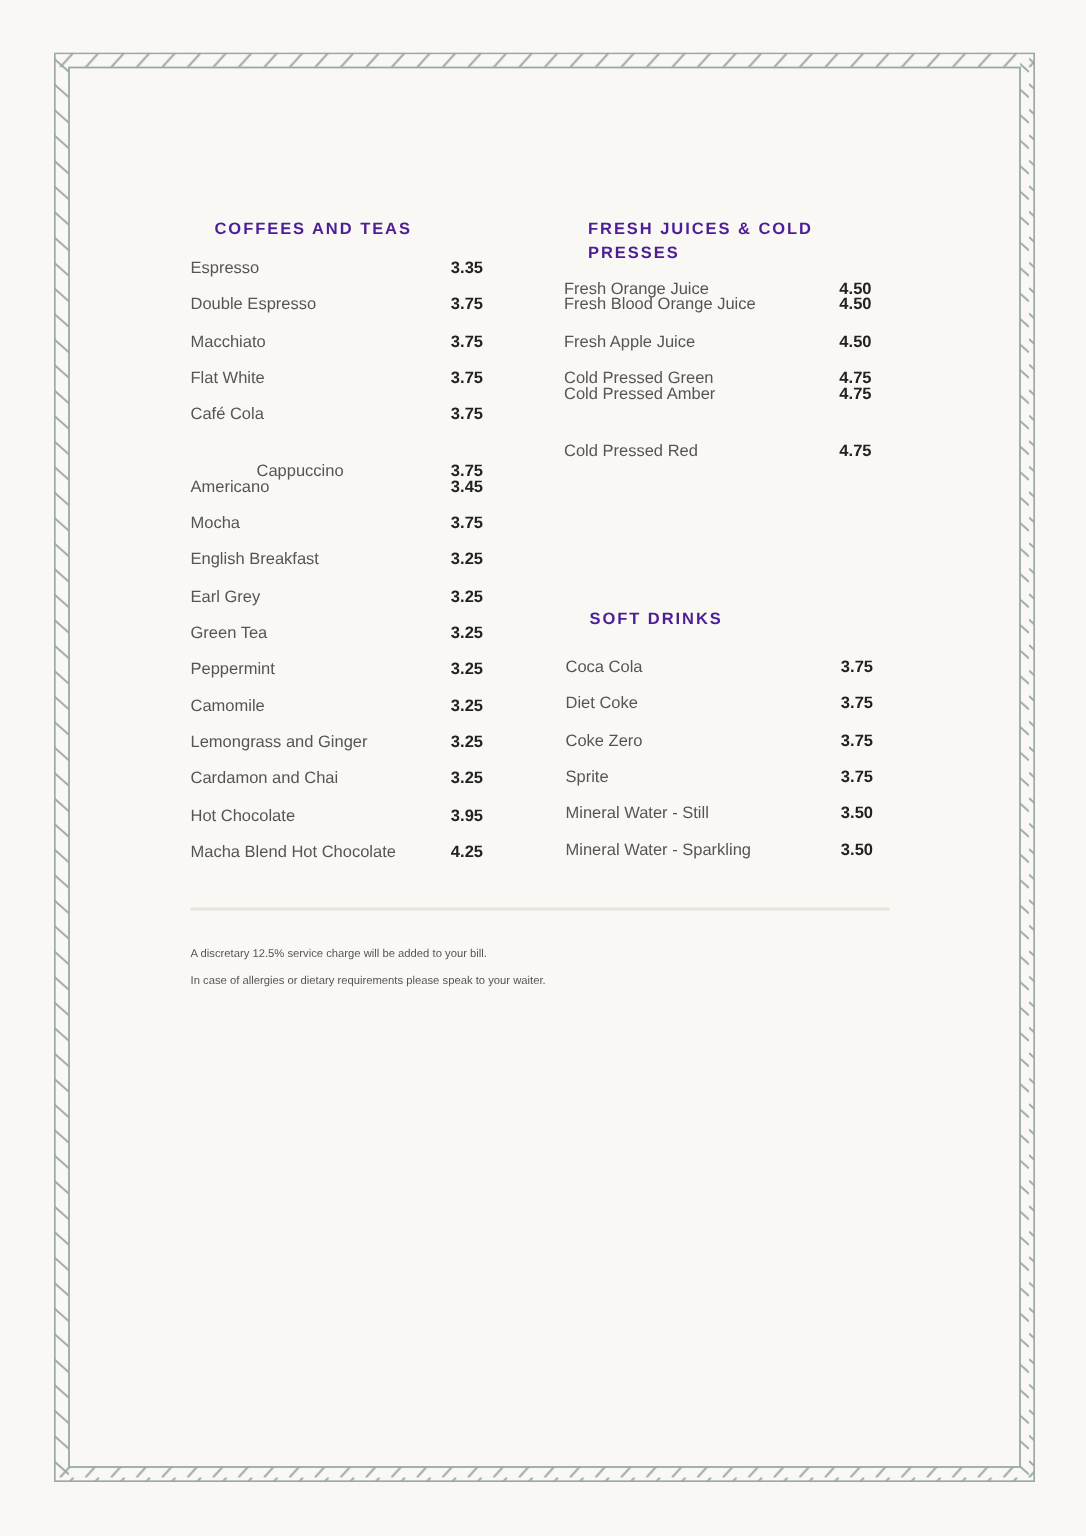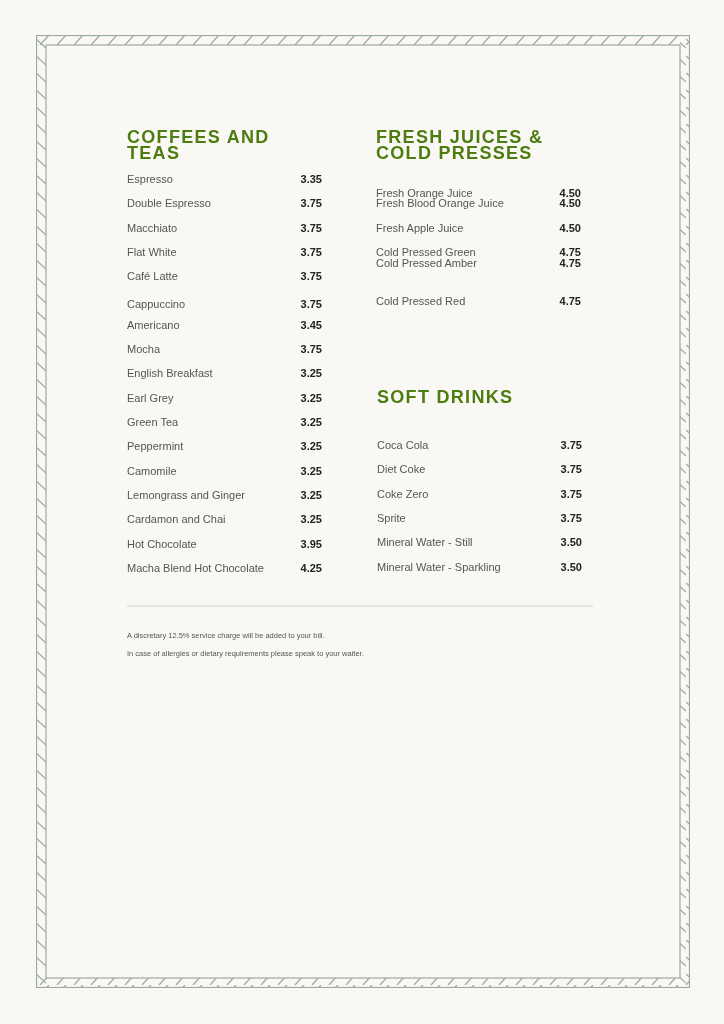--- a/index.html
+++ b/index.html
@@ -1,21 +1,21 @@
 <!DOCTYPE html>
 <html><head>
 <meta charset="utf-8">
 <style>
   html, body { margin:0; padding:0; }
   body { width:724px; height:1024px; background:#f9f8f4; position:relative; overflow:hidden;
          font-family:"Liberation Sans", sans-serif; }
   .frame { position:absolute; left:36px; top:35px; width:654px; height:953px; }
   .frame svg { position:absolute; left:0; top:0; }
   .col { position:absolute; }
-  .heading { color:#4d7c0f; font-size:18px; font-weight:bold; letter-spacing:1.3px; margin:0; height:16px; line-height:16px; }
+  .heading { color:#4c1d95; font-size:11px; font-weight:bold; letter-spacing:1.3px; margin:16px; height:16px; line-height:16px; }
   .row { position:absolute; left:0; right:0; height:16px; font-size:11px; line-height:16px; }
   .name { color:#555; position:absolute; left:0; }
   .price { color:#222; font-weight:bold; position:absolute; right:0; }
   .rule { position:absolute; left:127px; top:605px; width:466px; height:2px; background:#e4e3de; }
   .note { position:absolute; left:127px; font-size:7.5px; color:#555; }
 </style>
 </head>
 <body>
 
 <div class="frame">
@@ -50,24 +50,24 @@
       </div>
       <div class="row" style="top: 90.6px;">
         <span class="name">Macchiato</span>
         <span class="price">3.75</span>
       </div>
       <div class="row" style="top: 114.9px;">
         <span class="name">Flat White</span>
         <span class="price">3.75</span>
       </div>
       <div class="row" style="top: 139.2px;">
-        <span class="name">Café Latte</span>
+        <span class="name">Café Cola</span>
         <span class="price">3.75</span>
       </div>
-      <div class="row" style="top: 167px;">
+      <div class="row" style="top: 177px; margin-left: 44px;">
         <span class="name">Cappuccino</span>
         <span class="price">3.75</span>
       </div>
       <div class="row" style="top: 187.8px;">
         <span class="name">Americano</span>
         <span class="price">3.45</span>
       </div>
       <div class="row" style="top: 212.1px;">
         <span class="name">Mocha</span>
         <span class="price">3.75</span>

